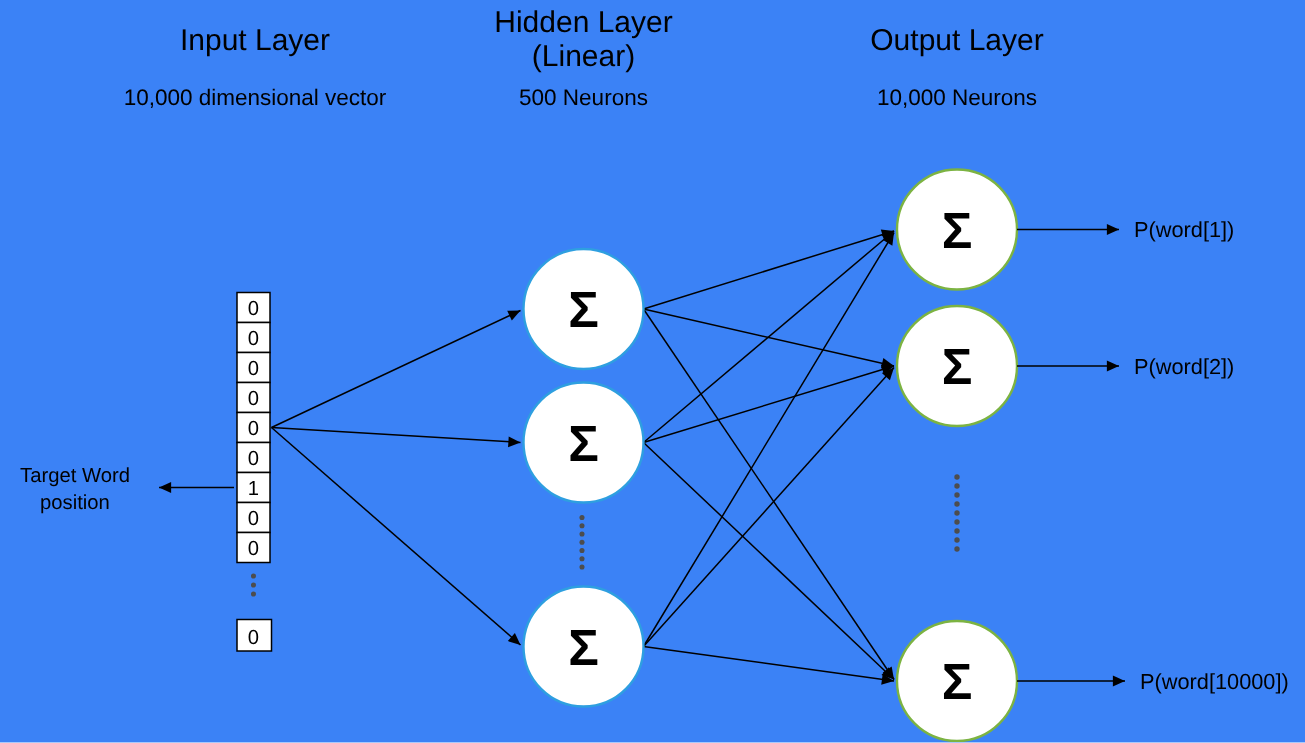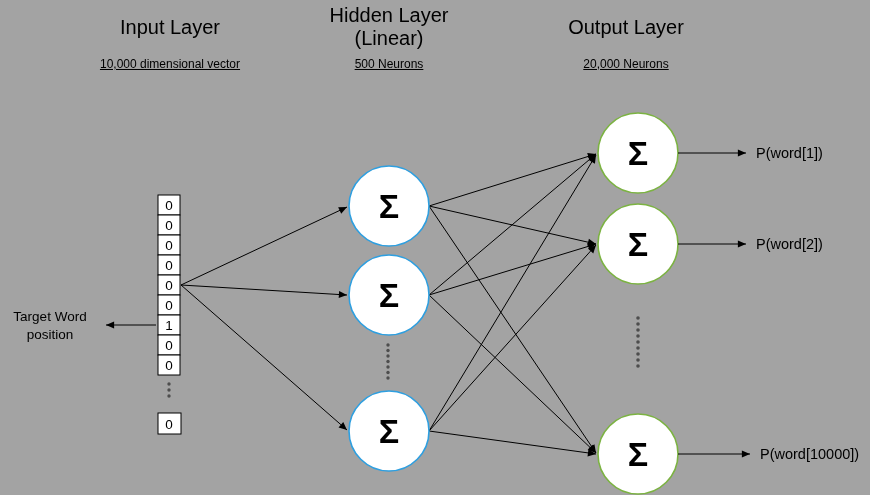--- a/index.html
+++ b/index.html
@@ -1,33 +1,33 @@
 <!DOCTYPE html>
 <html><head>
 <meta charset="utf-8">
 <style>
   html, body { margin: 0; padding: 0; background: #ffffff; }
   .canvas {
     position: relative;
     width: 870px;
     height: 495px;
-    background: #a3a3a3;
+    background: #3b82f6;
     font-family: "Liberation Sans", sans-serif;
     color: #000000;
     overflow: hidden;
   }
   .col-header { position: absolute; text-align: center; }
   .title-area {
     height: 48px;
     display: flex;
     flex-direction: column;
     justify-content: center;
   }
   .title-line { font-size: 20px; line-height: 23px; color: #000; }
-  .subtitle { font-size: 12px; margin-top: 6px; color: #000; text-decoration: underline; }
+  .subtitle { font-size: 15px; margin-top: 6px; color: #000; }
   #diagram { position: absolute; left: 0; top: 0; }
   .cell { fill: #ffffff; stroke: #000000; stroke-width: 1; }
   .conn { stroke: #000000; stroke-width: 1; fill: none; }
   .neuron { fill: #ffffff; stroke-width: 1.6; }
   .cell-text { font-size: 13.5px; text-anchor: middle; fill: #000; }
   .sigma { font-size: 34px; font-weight: bold; text-anchor: middle; fill: #000; }
   .out-label { font-size: 14.5px; fill: #000; }
   .tw-label { font-size: 13.5px; text-anchor: middle; fill: #000; }
   .vdot { fill: #4d4d4d; }
 </style>
@@ -44,25 +44,25 @@
   </div>
 
   <div class="col-header" style="left:289px; top:3px; width:200px;">
     <div class="title-area">
       <div class="title-line">Hidden Layer</div>
       <div class="title-line">(Linear)</div>
     </div>
     <div class="subtitle">500 Neurons</div>
   </div>
 
-  <div class="col-header" style="left:526px; top:3px; width:200px;">
+  <div class="col-header" style="left:538px; top:3px; width:200px;">
     <div class="title-area">
       <div class="title-line">Output Layer</div>
     </div>
-    <div class="subtitle">20,000 Neurons</div>
+    <div class="subtitle">10,000 Neurons</div>
   </div>
 
   <svg id="diagram" width="870" height="495" viewBox="0 0 870 495">
     <defs>
       <marker id="arrow" viewBox="0 0 10 10" refX="9" refY="5" markerWidth="11" markerHeight="9" orient="auto-start-reverse">
         <path d="M 0 1 L 9 5 L 0 9 z" fill="#000"></path>
       </marker>
     </defs>
 
     <g>

